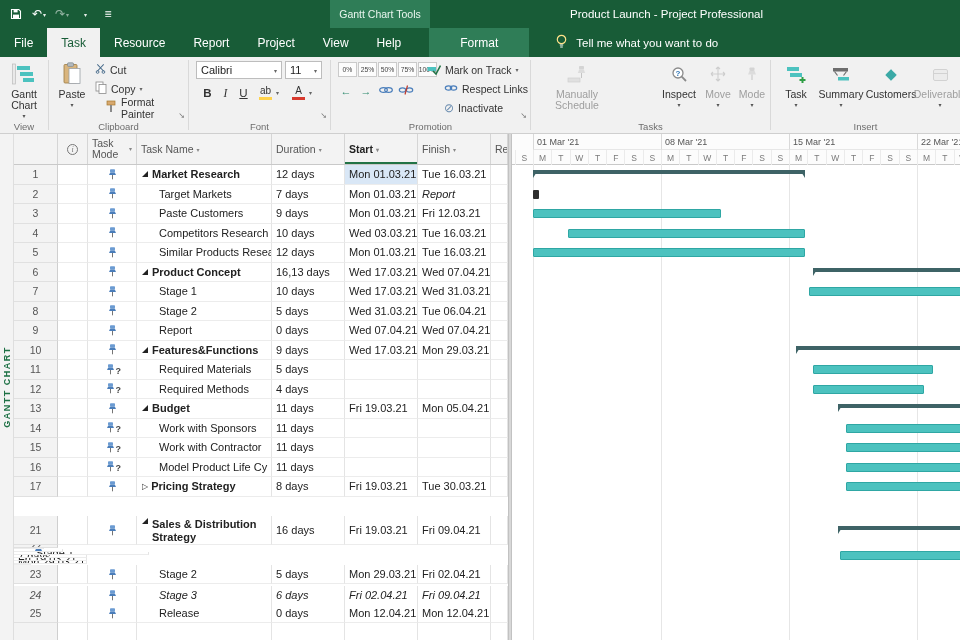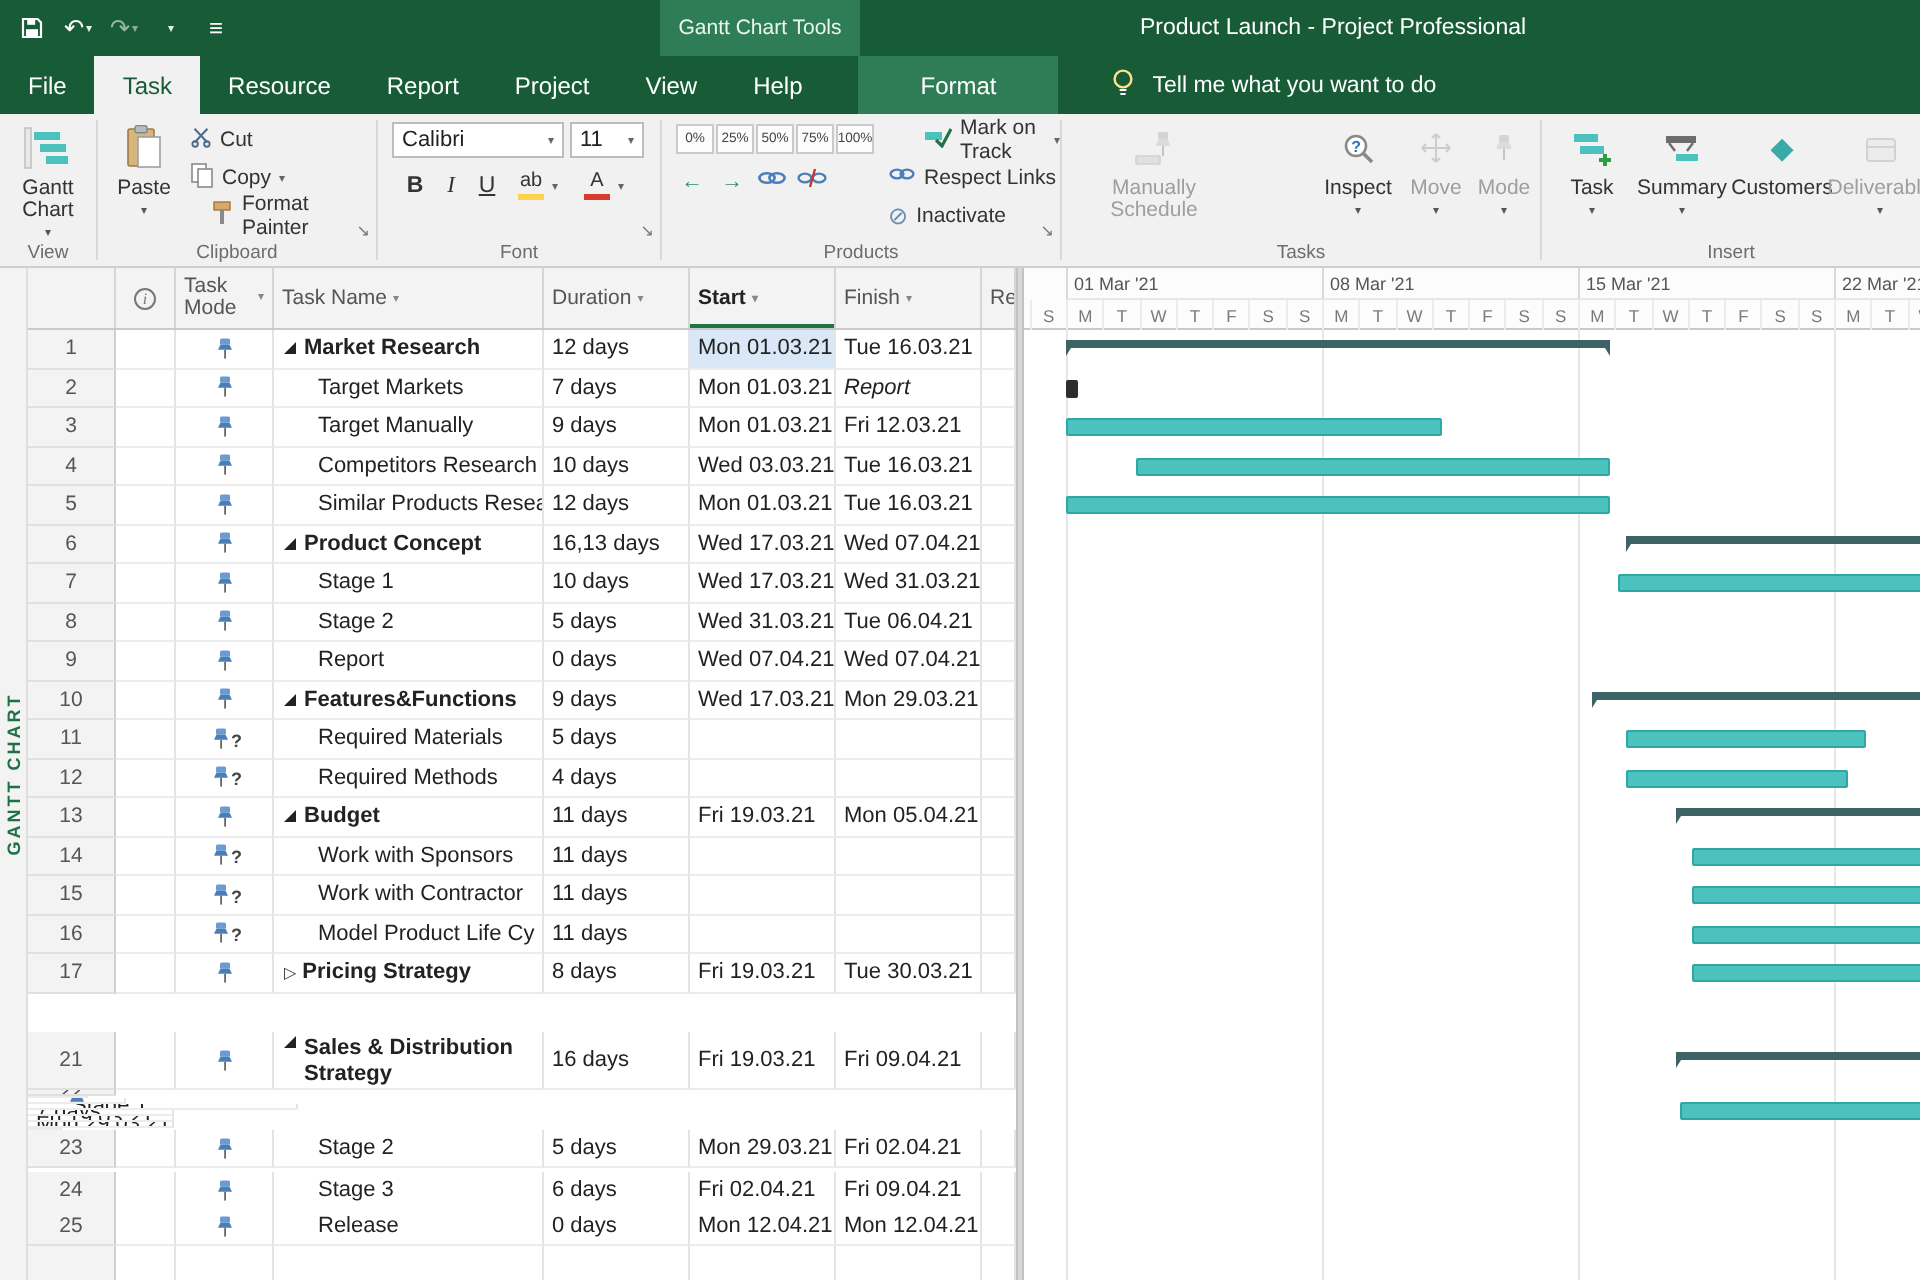--- a/index.html
+++ b/index.html
@@ -244,21 +244,21 @@
             </svg>
         </span>
         <span>
           <svg width="16" height="12" viewBox="0 0 16 12">
               <ellipse cx="4.5" cy="6" rx="3.2" ry="2.2" fill="none" stroke="#4a7ebb" stroke-width="1.2"></ellipse>
               <ellipse cx="11.5" cy="6" rx="3.2" ry="2.2" fill="none" stroke="#4a7ebb" stroke-width="1.2"></ellipse>
               <line x1="7" y1="10.5" x2="9.5" y2="1.5" stroke="#c0392b" stroke-width="1.2"></line>
             </svg>
         </span>
       </div>
-      <div class="sbtn" style="left:131px;top:4px">
+      <div class="sbtn" style="left:96px;top:4px">
         <span>
           <svg width="14" height="12" viewBox="0 0 14 12">
               <rect x="0.5" y="4" width="8.5" height="4" fill="#4cc2bf"></rect>
               <path d="M6 8 L9 11 L13.5 2.5" stroke="#217346" stroke-width="1.6" fill="none"></path>
             </svg>
         </span>
         <span>Mark on Track</span>
         <span class="scaret">▾</span>
       </div>
       <div class="sbtn" style="left:113px;top:23px">
@@ -268,21 +268,21 @@
               <ellipse cx="9.5" cy="6" rx="3.2" ry="2.2" fill="none" stroke="#4a7ebb" stroke-width="1.2"></ellipse>
             </svg>
         </span>
         <span>Respect Links</span>
       </div>
       <div class="sbtn" style="left:113px;top:42px">
         <span style="color:#6a8caf;font-size:12px">⊘</span>
         <span>Inactivate</span>
       </div>
       <div class="launcher">↘</div>
-      <div class="glabel">Products</div>
+      <div class="glabel">Promotion</div>
     </div>
     <div class="gsep" style="left:530px"></div>
 
     <div class="group" style="left:531px;width:239px">
       <div class="bigbtn dis" style="left:18px;width:56px">
         <span class="bicon">
           <svg width="20" height="20" viewBox="0 0 20 20">
               <rect x="1" y="14" width="12" height="4" fill="#d0d0d0" stroke="#b0b0b0" stroke-width="0.7"></rect>
               <rect x="12" y="2" width="5" height="3.5" rx="0.8" fill="#b9b9b9"></rect>
               <path d="M10.8 9 h7.4 l-1.3-3.5 h-4.8 z" fill="#c9c9c9"></path>
@@ -450,21 +450,21 @@
             <div class="tcell modecell" style="width: 49px;">
               <span style="display: flex;">
                 <svg width="13" height="13" viewBox="0 0 13 13">
                   <rect x="4" y="1.2" width="5" height="3.2" rx="0.8" fill="#6b9bd2"></rect>
                   <path d="M3 6.9 h7 l-1.2-2.5 h-4.6 z" fill="#4a7ebb"></path>
                   <rect x="6.1" y="6.9" width="0.9" height="4.4" fill="#666"></rect>
                 </svg>
               </span>
             </div>
             <div class="tcell namecell" style="width: 135px; padding-left: 22px;">
-              <span class="nametext">Target Manually</span>
+              <span class="nametext">Paste Customers</span>
             </div>
             <div class="tcell" style="width: 73px;">9 days</div>
             <div class="tcell" style="width: 73px;">Mon 01.03.21</div>
             <div class="tcell" style="width: 73px;">Fri 12.03.21</div>
             <div class="tcell" style="width: 17px;"></div>
           </div>
           <div class="trow" style="top: 58.5px; height: 19.5px;">
             <div class="tcell numcell" style="width: 44px;">4</div>
             <div class="tcell" style="width: 30px;"></div>
             <div class="tcell modecell" style="width: 49px;">
@@ -807,21 +807,21 @@
               </span>
             </div>
             <div class="tcell namecell" style="width: 135px; padding-left: 22px;">
               <span class="nametext">Stage 2</span>
             </div>
             <div class="tcell" style="width: 73px;">5 days</div>
             <div class="tcell" style="width: 73px;">Mon 29.03.21</div>
             <div class="tcell" style="width: 73px;">Fri 02.04.21</div>
             <div class="tcell" style="width: 17px;"></div>
           </div>
-          <div class="trow" style="top: 421px; height: 19.5px;">
+          <div class="trow" style="top: 421px; height: 19.5px; font-style: italic;">
             <div class="tcell numcell" style="width: 44px;">24</div>
             <div class="tcell" style="width: 30px;"></div>
             <div class="tcell modecell" style="width: 49px;">
               <span style="display: flex;">
                 <svg width="13" height="13" viewBox="0 0 13 13">
                   <rect x="4" y="1.2" width="5" height="3.2" rx="0.8" fill="#6b9bd2"></rect>
                   <path d="M3 6.9 h7 l-1.2-2.5 h-4.6 z" fill="#4a7ebb"></path>
                   <rect x="6.1" y="6.9" width="0.9" height="4.4" fill="#666"></rect>
                 </svg>
               </span>

